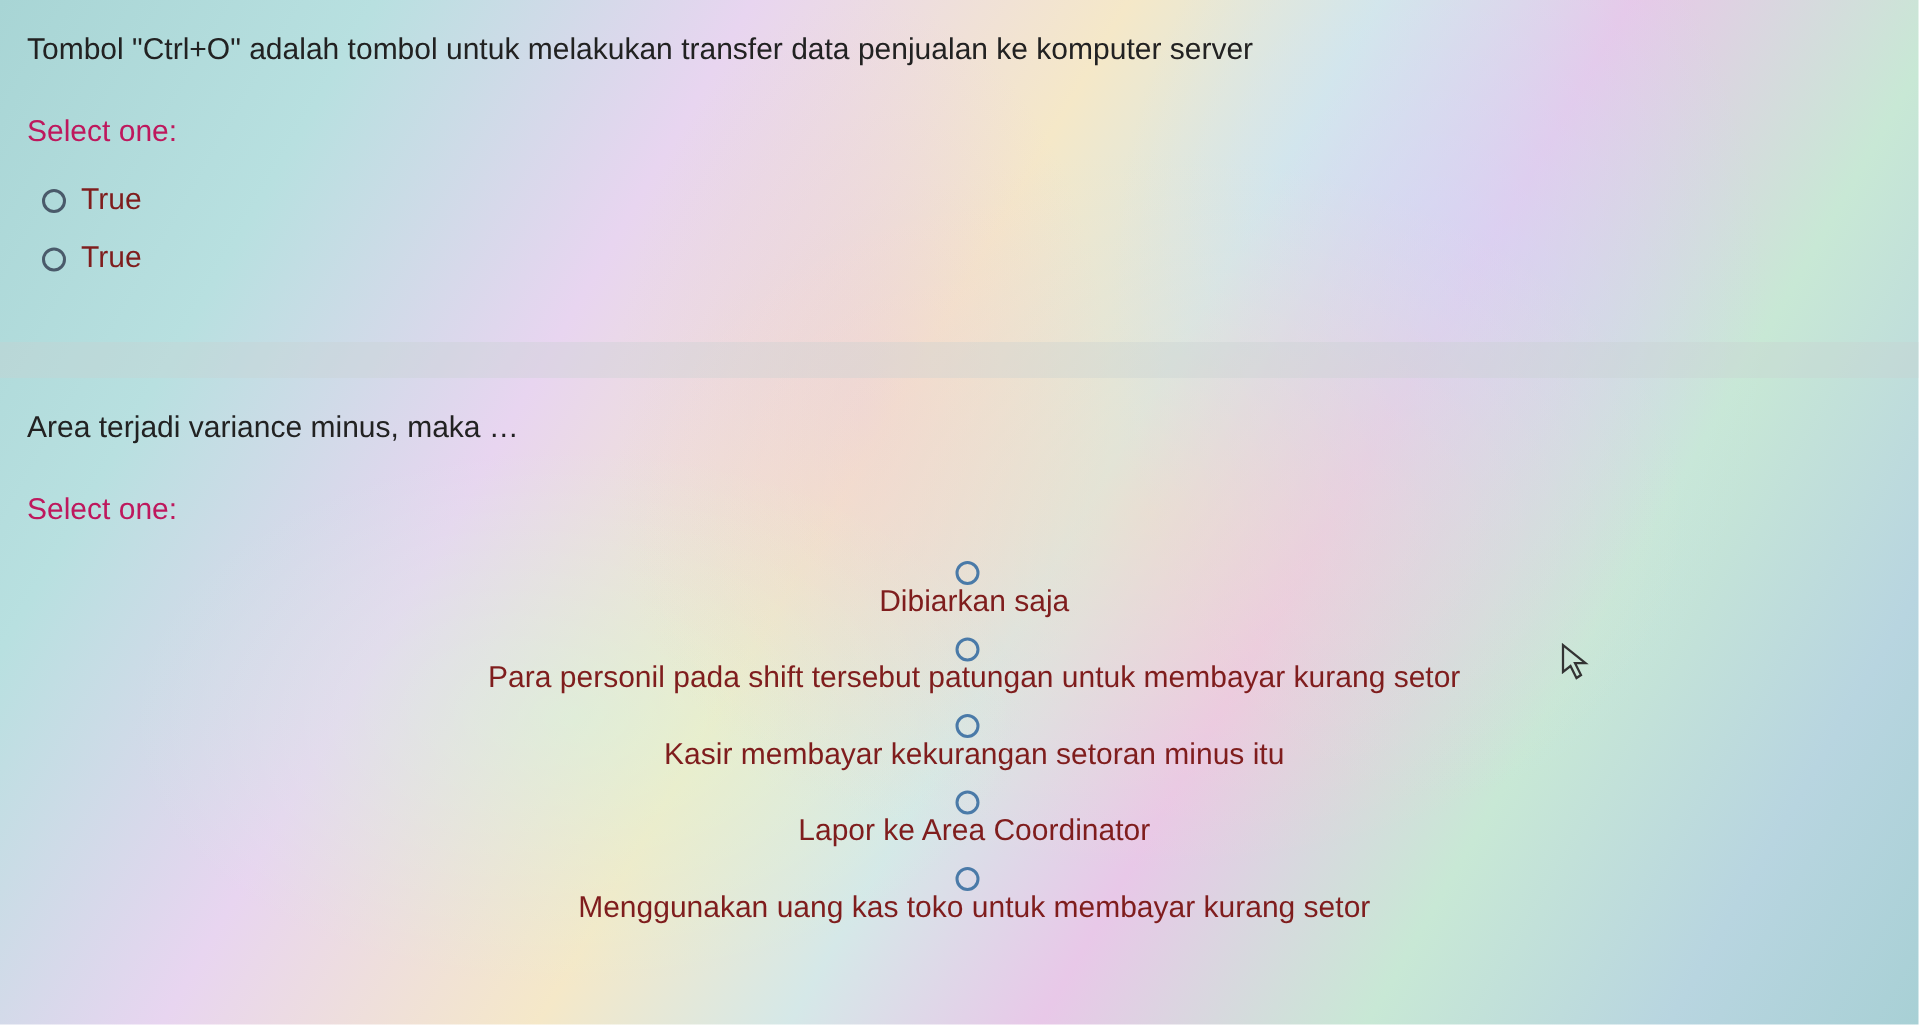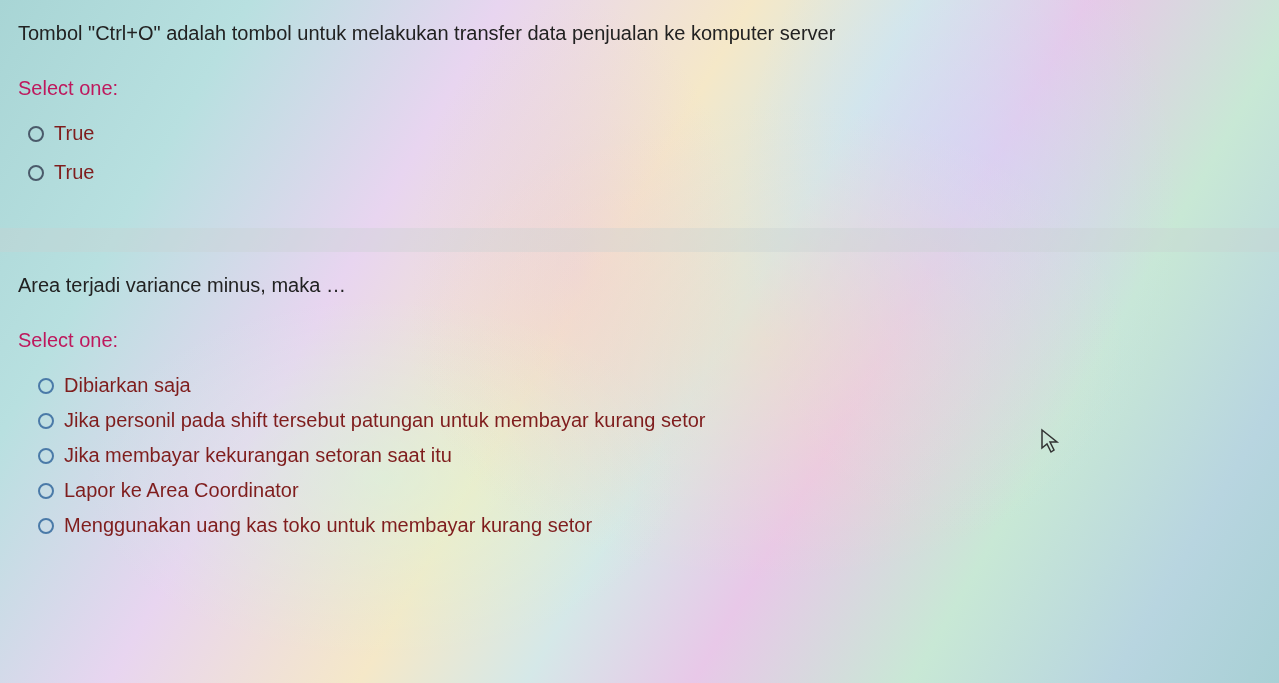--- a/index.html
+++ b/index.html
@@ -57,20 +57,21 @@
     }
     .option-row {
       display: flex;
       align-items: center;
       margin-bottom: 16px;
       cursor: pointer;
     }
     .options.compact .option-row {
       margin-bottom: 12px;
       padding-left: 10px;
+      flex-direction: column;
     }
     .radio {
       width: 16px;
       height: 16px;
       border: 2px solid #4a5a6a;
       border-radius: 50%;
       margin-right: 10px;
       flex-shrink: 0;
       background: transparent;
     }
@@ -115,25 +116,25 @@
 <div class="question-block">
   <div class="question-text">Area terjadi variance minus, maka …</div>
   <div class="select-label">Select one:</div>
   <div class="options compact">
     <div class="option-row">
       <span class="radio blue"></span>
       <span class="option-label">Dibiarkan saja</span>
     </div>
     <div class="option-row">
       <span class="radio blue"></span>
-      <span class="option-label">Jika personil pada shift tersebut patungan untuk membayar kurang setor</span>
+      <span class="option-label">Para personil pada shift tersebut patungan untuk membayar kurang setor</span>
     </div>
     <div class="option-row">
       <span class="radio blue"></span>
-      <span class="option-label">Jika membayar kekurangan setoran saat itu</span>
+      <span class="option-label">Kasir membayar kekurangan setoran minus itu</span>
     </div>
     <div class="option-row">
       <span class="radio blue"></span>
       <span class="option-label">Lapor ke Area Coordinator</span>
     </div>
     <div class="option-row">
       <span class="radio blue"></span>
       <span class="option-label">Menggunakan uang kas toko untuk membayar kurang setor</span>
     </div>
   </div>

